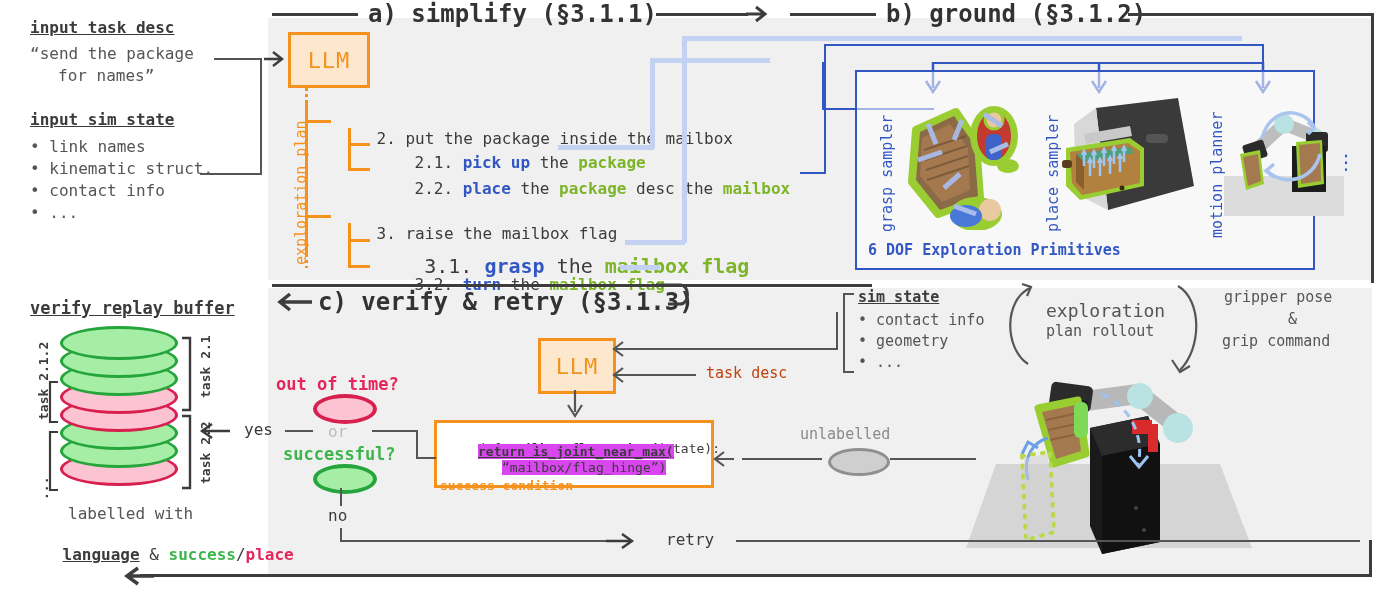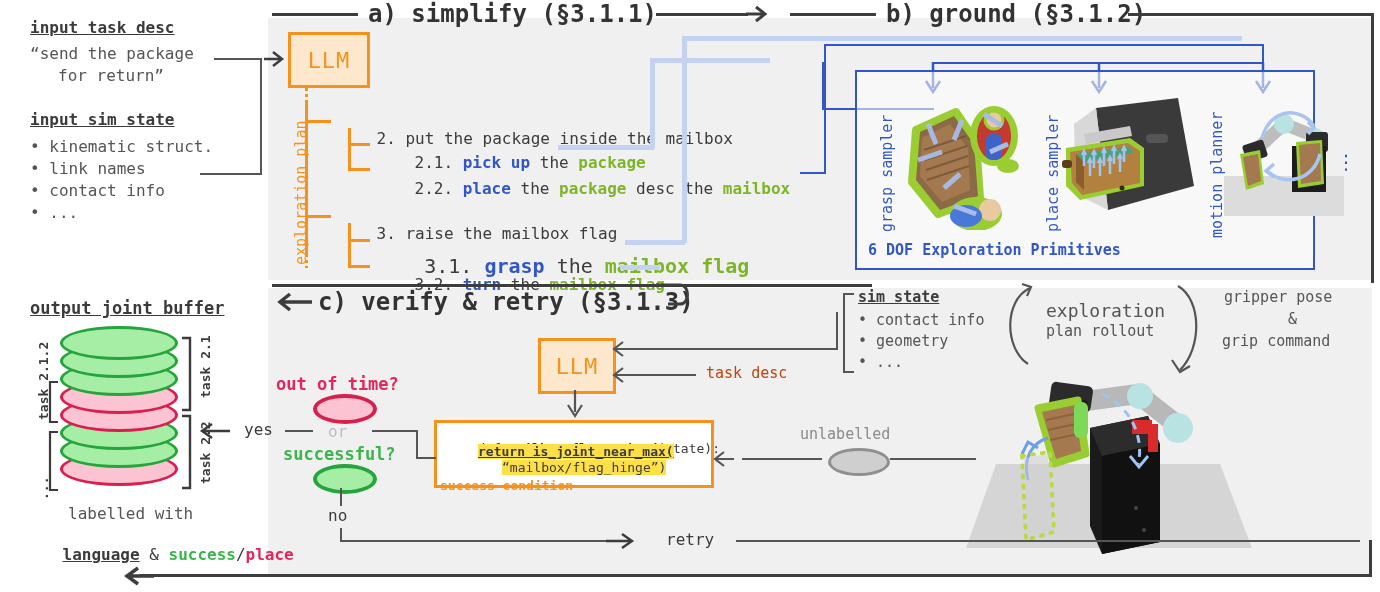--- a/index.html
+++ b/index.html
@@ -37,21 +37,21 @@
   .vlabel-dark{position:absolute;color:#3b3b3b;font-size:13px;white-space:nowrap;
           transform-origin:0 0;transform:rotate(-90deg);font-weight:bold;}
 
   .txt{position:absolute;white-space:pre;color:#3b3b3b;}
   .green{color:#7db529;font-weight:bold;}
   .blue{color:#3257c4;font-weight:bold;}
   .orange{color:#F5921E;}
   .pinktxt{color:#e5265c;font-weight:bold;}
   .greentxt{color:#3cb54a;font-weight:bold;}
   .greytxt{color:#bdbdbd;}
-  .hl{background:#fde047;}
+  .hl{background:#d946ef;}
 
   .disc{position:absolute;border-radius:50%;}
   .disc-g{background:#a6eea6;border:3px solid #25a53b;}
   .disc-p{background:#fcc3d2;border:3px solid #d8204f;}
   .ellipse{position:absolute;border-radius:50%;}
 </style>
 </head>
 <body>
 
 <div id="root">
@@ -67,31 +67,31 @@
     <path d="M2 10 L20 10 M12 3 L21 10 L12 17" stroke="#3d3d3d" stroke-width="3" fill="none"></path>
   </svg>
 
   <div class="hline" style="left:790px;top:13px;width:86px;"></div>
   <div class="sec-title abs mono" style="left:886px;top:0px;">b) ground (§3.1.2)</div>
   <div class="hline" style="left:1128px;top:13px;width:246px;"></div>
   <div class="vline" style="left:1371px;top:13px;height:270px;"></div>
 
   <div class="txt mono bold" style="left:30px;top:18px;font-size:16px;">input task desc</div>
   <div class="txt mono" style="left:30px;top:44px;font-size:16px;color:#555;">“send the package</div>
-  <div class="txt mono" style="left:58px;top:66px;font-size:16px;color:#555;">for return”</div>
+  <div class="txt mono" style="left:58px;top:66px;font-size:16px;color:#555;">for names”</div>
 
   <div class="txt mono bold" style="left:30px;top:110px;font-size:16px;">input sim state</div>
   <div class="abs" style="left:30px;top:136px;">
     <div class="mono" style="font-size:16px;color:#555;line-height:22px;">
       <span>•</span>
+      <span>link names</span>
+    </div>
+    <div class="mono" style="font-size:16px;color:#555;line-height:22px;">
+      <span>•</span>
       <span>kinematic struct.</span>
-    </div>
-    <div class="mono" style="font-size:16px;color:#555;line-height:22px;">
-      <span>•</span>
-      <span>link names</span>
     </div>
     <div class="mono" style="font-size:16px;color:#555;line-height:22px;">
       <span>•</span>
       <span>contact info</span>
     </div>
     <div class="mono" style="font-size:16px;color:#555;line-height:22px;">
       <span>•</span>
       <span>...</span>
     </div>
   </div>
@@ -396,21 +396,21 @@
   <div class="txt mono" style="left:666px;top:530px;font-size:16px;color:#3b3b3b;">retry</div>
   <div class="thin-h" style="left:736px;top:540px;width:624px;"></div>
   <div class="thin-v" style="left:1358px;top:540px;height:0px;"></div>
 
   <div class="hline" style="left:140px;top:574px;width:1232px;"></div>
   <div class="vline" style="left:1369px;top:540px;height:36px;"></div>
   <svg class="abs" style="left:122px;top:566px;" width="34" height="22" viewBox="0 0 34 22">
     <path d="M32 10 L8 10 M16 2 L5 10 L16 18" stroke="#3d3d3d" stroke-width="3.5" fill="none"></path>
   </svg>
 
-  <div class="txt mono bold" style="left:30px;top:298px;font-size:17px;">output joint buffer</div>
+  <div class="txt mono bold" style="left:30px;top:298px;font-size:17px;">verify replay buffer</div>
 
   <div class="abs" style="left:60px;top:330px;width:118px;height:160px;">
     <div class="disc disc-p" style="left:0;top:122px;width:112px;height:28px;"></div>
     <div class="disc disc-g" style="left:0;top:104px;width:112px;height:28px;"></div>
     <div class="disc disc-g" style="left:0;top:86px;width:112px;height:28px;"></div>
     <div class="disc disc-p" style="left:0;top:68px;width:112px;height:28px;"></div>
     <div class="disc disc-p" style="left:0;top:50px;width:112px;height:28px;"></div>
     <div class="disc disc-g" style="left:0;top:32px;width:112px;height:28px;"></div>
     <div class="disc disc-g" style="left:0;top:14px;width:112px;height:28px;"></div>
     <div class="disc disc-g" style="left:0;top:-4px;width:112px;height:28px;"></div>

